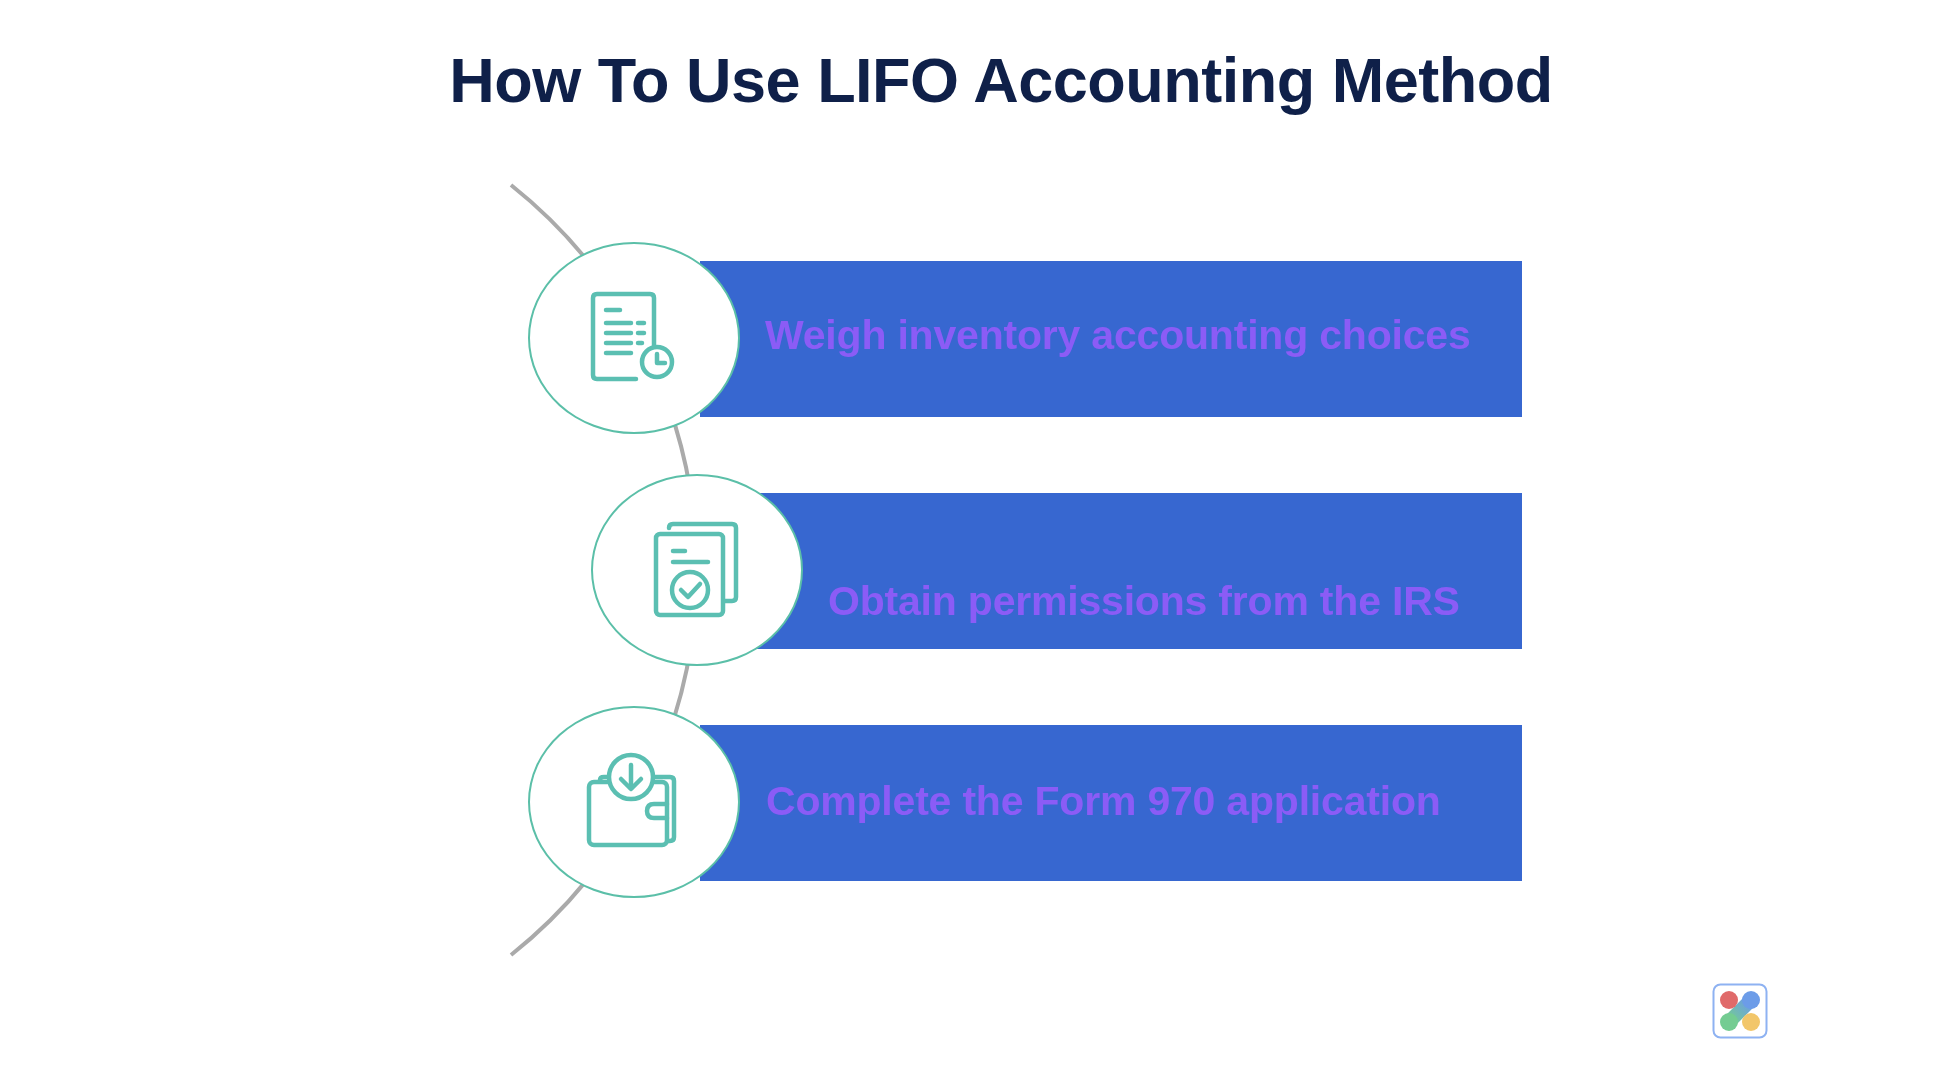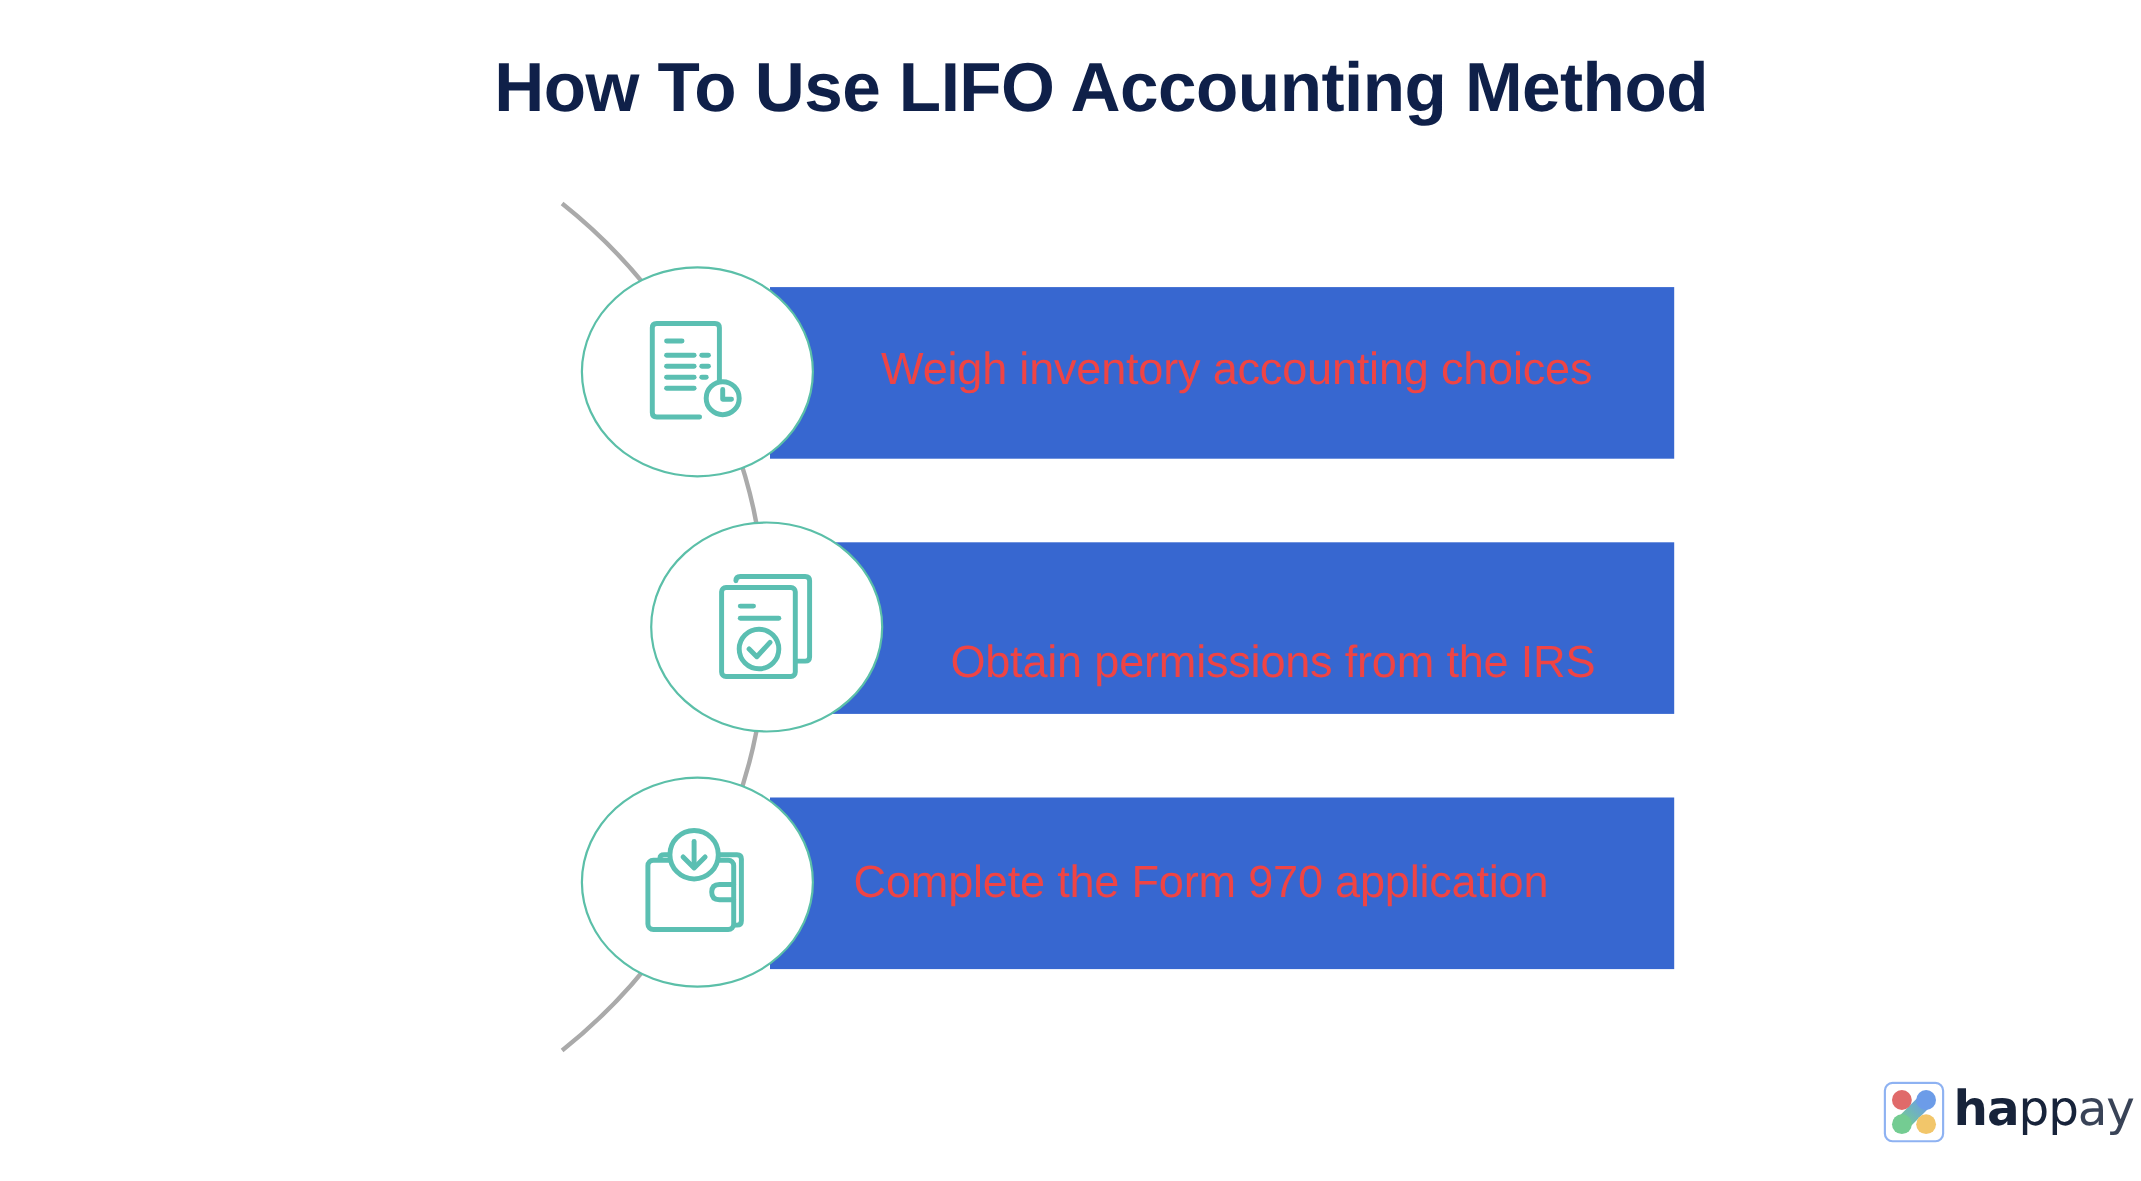--- a/index.html
+++ b/index.html
@@ -8,22 +8,22 @@
       position: absolute; left: 0; width: 1924px; top: 40px;
       text-align: center; font-family: "Liberation Sans", sans-serif; font-weight: bold;
       font-size: 63px; color: #0F2049; letter-spacing: -0.5px; line-height: 80px; margin: 0; padding-left: 39px;
     }
     .arc-svg { position: absolute; left: 0; top: 0; width: 1946px; height: 1074px; pointer-events: none; }
     .bar {
       position: absolute; left: 700px; width: 822px; height: 156px;
       background: #3767D0; display: flex; align-items: center; box-sizing: border-box;
     }
     .bar-text {
-      position: absolute; color: #ef4444; font-family: "Liberation Sans", sans-serif;
-      font-weight: normal; font-size: 41px; white-space: nowrap; letter-spacing: -0.2px; margin-left: 36px;
+      position: absolute; color: #8b5cf6; font-family: "Liberation Sans", sans-serif;
+      font-weight: bold; font-size: 41px; white-space: nowrap; letter-spacing: -0.2px;
     }
     .node {
       position: absolute; width: 212px; height: 192px; border-radius: 50%;
       background: #ffffff; border: 2px solid #5BBFA8; box-sizing: border-box;
       display: flex; align-items: center; justify-content: center;
     }
     .node svg { display: block; }
     .logo { position: absolute; left: 1712px; top: 982px; height: 58px; display: flex; align-items: center; }
     .logo-mark { width: 56px; height: 56px; }
     .logo-text {
@@ -74,21 +74,21 @@
       <line x1="26" y1="31" x2="38" y2="31"></line>
       <line x1="26" y1="42" x2="61" y2="42"></line>
       <circle cx="43" cy="70" r="18"></circle>
       <path d="M 34 70 L 41 77 L 53 64"></path>
     </g>
   </svg>
 </div>
 
 <div class="bar" style="top:725px;">
 </div>
-<span class="bar-text" style="left:740px; top:778px;">Complete the Form 970 application</span>
+<span class="bar-text" style="left:766px; top:778px;">Complete the Form 970 application</span>
 <div class="node" style="left:528px; top:706px;">
   <svg width="100" height="100" viewBox="0 0 100 100">
     <g fill="none" stroke="#5BBFB2" stroke-width="4.5" stroke-linecap="round" stroke-linejoin="round">
       <path d="M 16 28 Q 16 25 20 25 L 86 25 Q 90 25 90 29 L 90 85 Q 90 89 86 89 L 80 89"></path>
       <rect x="5" y="30" width="78" height="63" rx="5" fill="#ffffff"></rect>
       <path d="M 83 52 L 70 52 Q 63 52 63 59 Q 63 66 70 66 L 83 66"></path>
       <circle cx="47" cy="25" r="22" fill="#ffffff"></circle>
       <line x1="47" y1="13" x2="47" y2="36"></line>
       <path d="M 37 27 L 47 37 L 57 27"></path>
     </g>
@@ -103,14 +103,13 @@
         <stop offset="1" stop-color="#6C9CE8"></stop>
       </linearGradient>
     </defs>
     <rect x="1.5" y="1.5" width="53" height="53" rx="7" fill="#ffffff" stroke="#8EB2F2" stroke-width="2"></rect>
     <path d="M 18 38 L 38 18" stroke="url(#lg1)" stroke-width="14" stroke-linecap="round"></path>
     <circle cx="17" cy="17" r="9" fill="#E06A6A"></circle>
     <circle cx="39" cy="17" r="9" fill="#6C9CE8"></circle>
     <circle cx="17" cy="39" r="9" fill="#74CC92"></circle>
     <circle cx="39" cy="39" r="9" fill="#F2C66A"></circle>
   </svg>
-  <span class="logo-text"><span class="b">ha</span><span class="l" style="font-weight:normal;">pp</span><span class="l" style="font-weight:normal; opacity:0.85;">ay</span></span>
 </div>
 
 </body></html>

